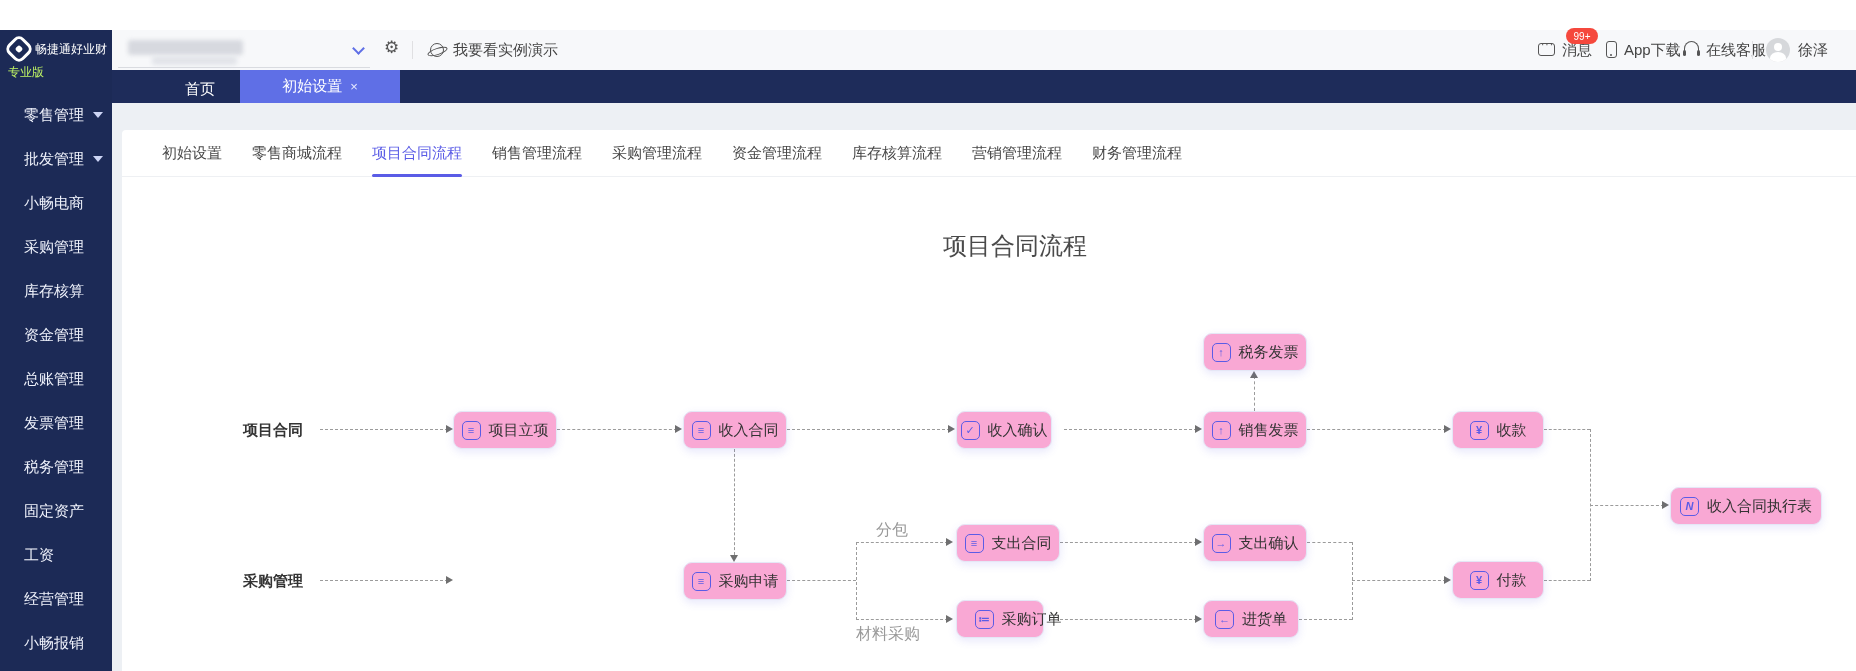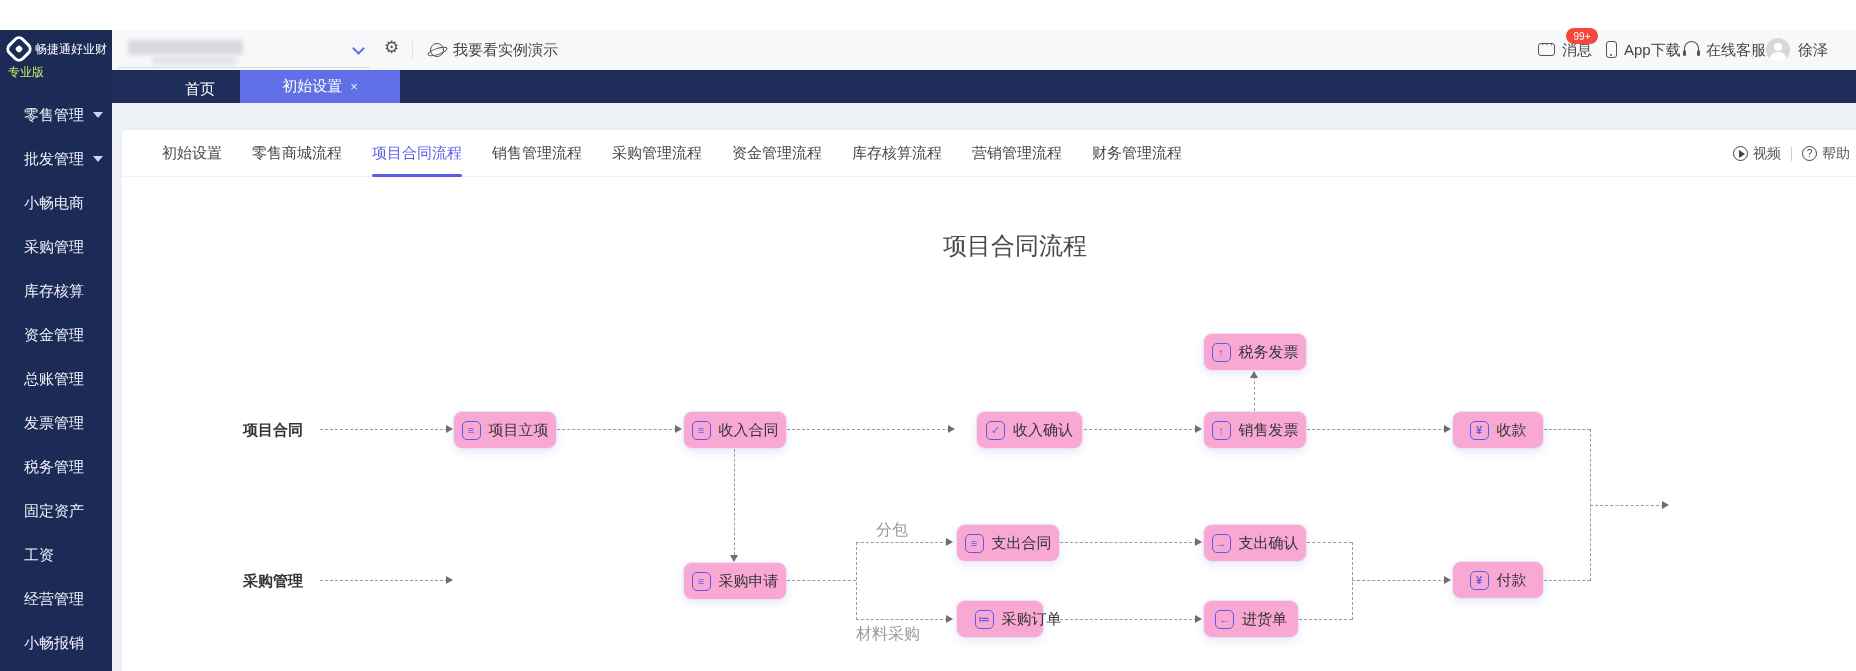--- a/index.html
+++ b/index.html
@@ -173,31 +173,20 @@
       <div class="tabbar">
         <div class="ptab">初始设置</div>
         <div class="ptab">零售商城流程</div>
         <div class="ptab active">项目合同流程</div>
         <div class="ptab">销售管理流程</div>
         <div class="ptab">采购管理流程</div>
         <div class="ptab">资金管理流程</div>
         <div class="ptab">库存核算流程</div>
         <div class="ptab">营销管理流程</div>
         <div class="ptab">财务管理流程</div>
-        <div class="tab-actions">
-          <span class="ta-item">
-              <span class="play-ic"></span>
-              <span>视频</span>
-            </span>
-          <span class="ta-div"></span>
-          <span class="ta-item">
-              <span class="q-ic">?</span>
-              <span>帮助</span>
-            </span>
-        </div>
       </div>
     </div>
   </main>
 
   <div class="fl d-title">项目合同流程</div>
 
   <div class="fl row-label" style="left:243px; top:421px;">项目合同</div>
   <div class="fl row-label" style="left:243px; top:572px;">采购管理</div>
 
   <div class="fl hl" style="left:320px; top:429px; width:128px;"></div>
@@ -247,21 +236,21 @@
   <div class="fl ar ar-r" style="left:1662px; top:501px;"></div>
 
   <div class="fl node" style="left:453px; top:411px; width:104px;">
       <span class="nic g-doc"></span>
       <span>项目立项</span>
     </div>
   <div class="fl node" style="left:683px; top:411px; width:104px;">
       <span class="nic g-doc"></span>
       <span>收入合同</span>
     </div>
-  <div class="fl node" style="left:956px; top:411px; width:107px;margin-left:20px;">
+  <div class="fl node" style="left:956px; top:411px; width:96px;">
       <span class="nic g-check"></span>
       <span>收入确认</span>
     </div>
   <div class="fl node" style="left:1203px; top:411px; width:104px;">
       <span class="nic g-up"></span>
       <span>销售发票</span>
     </div>
   <div class="fl node" style="left:1203px; top:333px; width:104px;">
       <span class="nic g-up"></span>
       <span>税务发票</span>
@@ -287,14 +276,18 @@
       <span>采购订单</span>
     </div>
   <div class="fl node" style="left:1203px; top:600px; width:96px;">
       <span class="nic g-left"></span>
       <span>进货单</span>
     </div>
   <div class="fl node" style="left:1452px; top:561px; width:92px;">
       <span class="nic g-yen"></span>
       <span>付款</span>
     </div>
+  <div class="fl node" style="left:1670px; top:487px; width:152px;">
+      <span class="nic g-n"></span>
+      <span>收入合同执行表</span>
+    </div>
 
 </div>
 
 </body></html>

